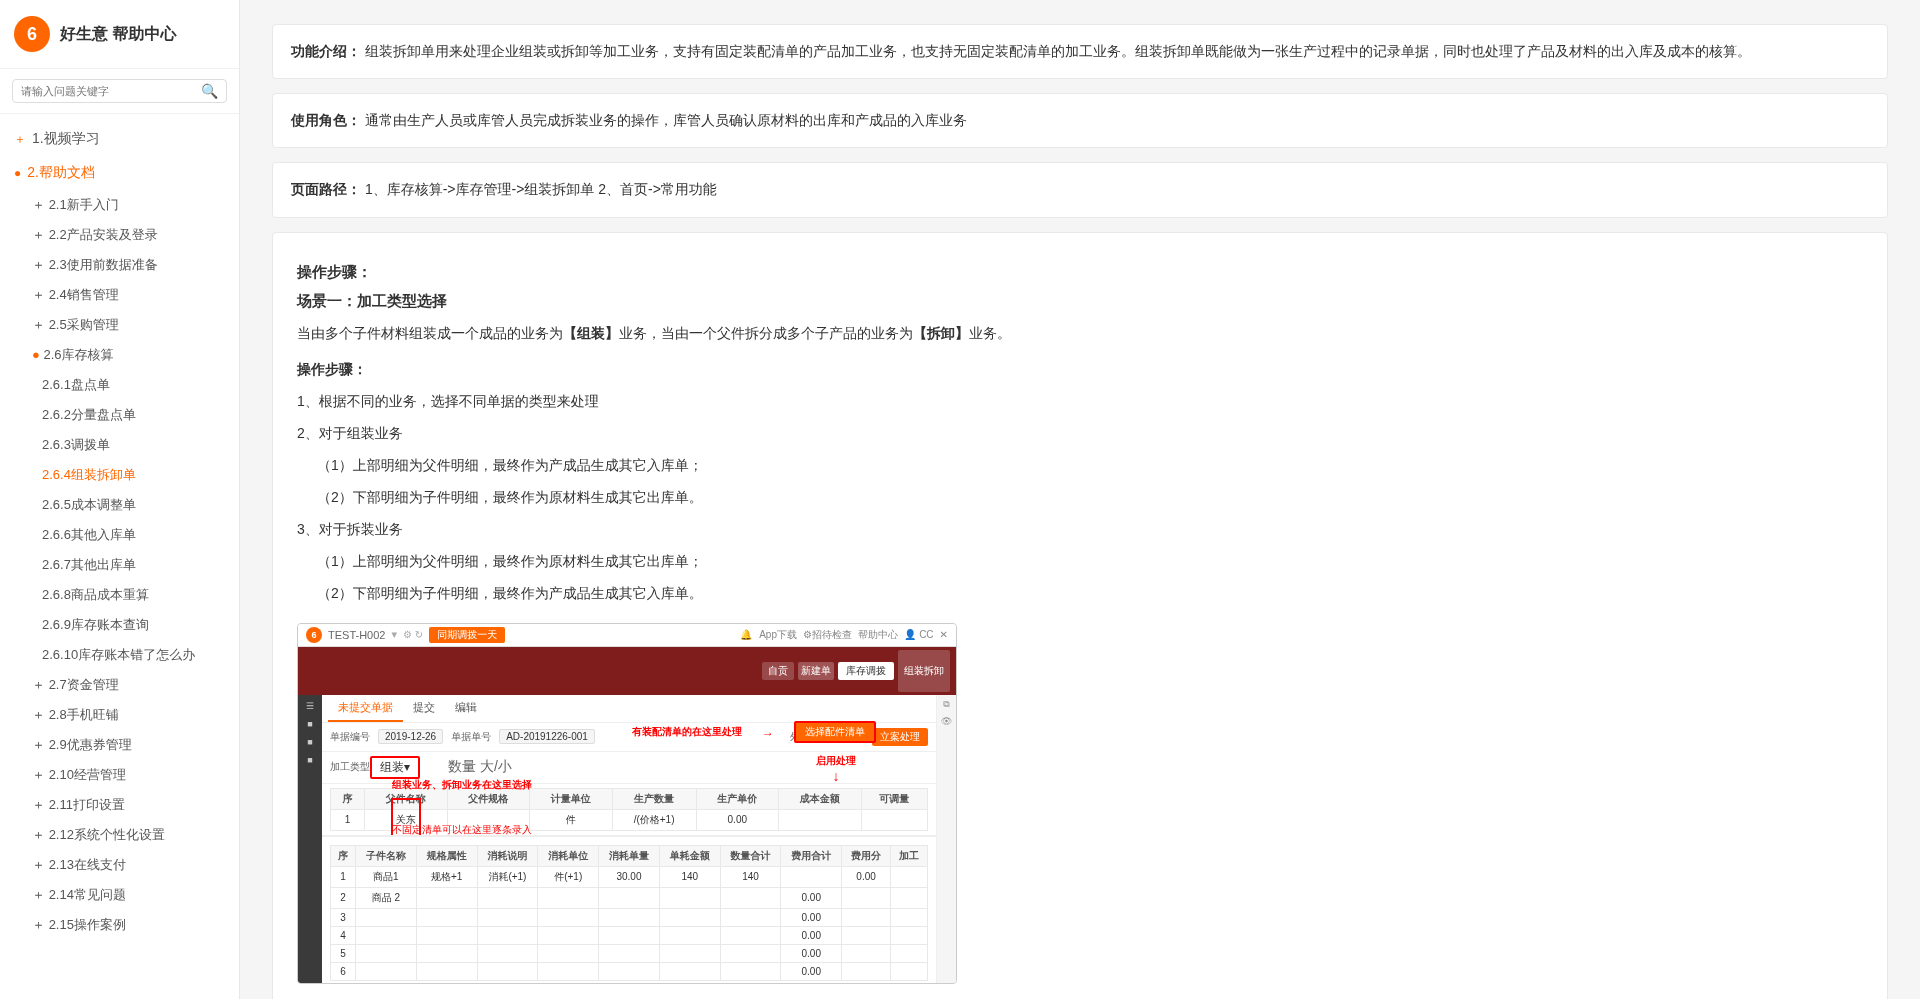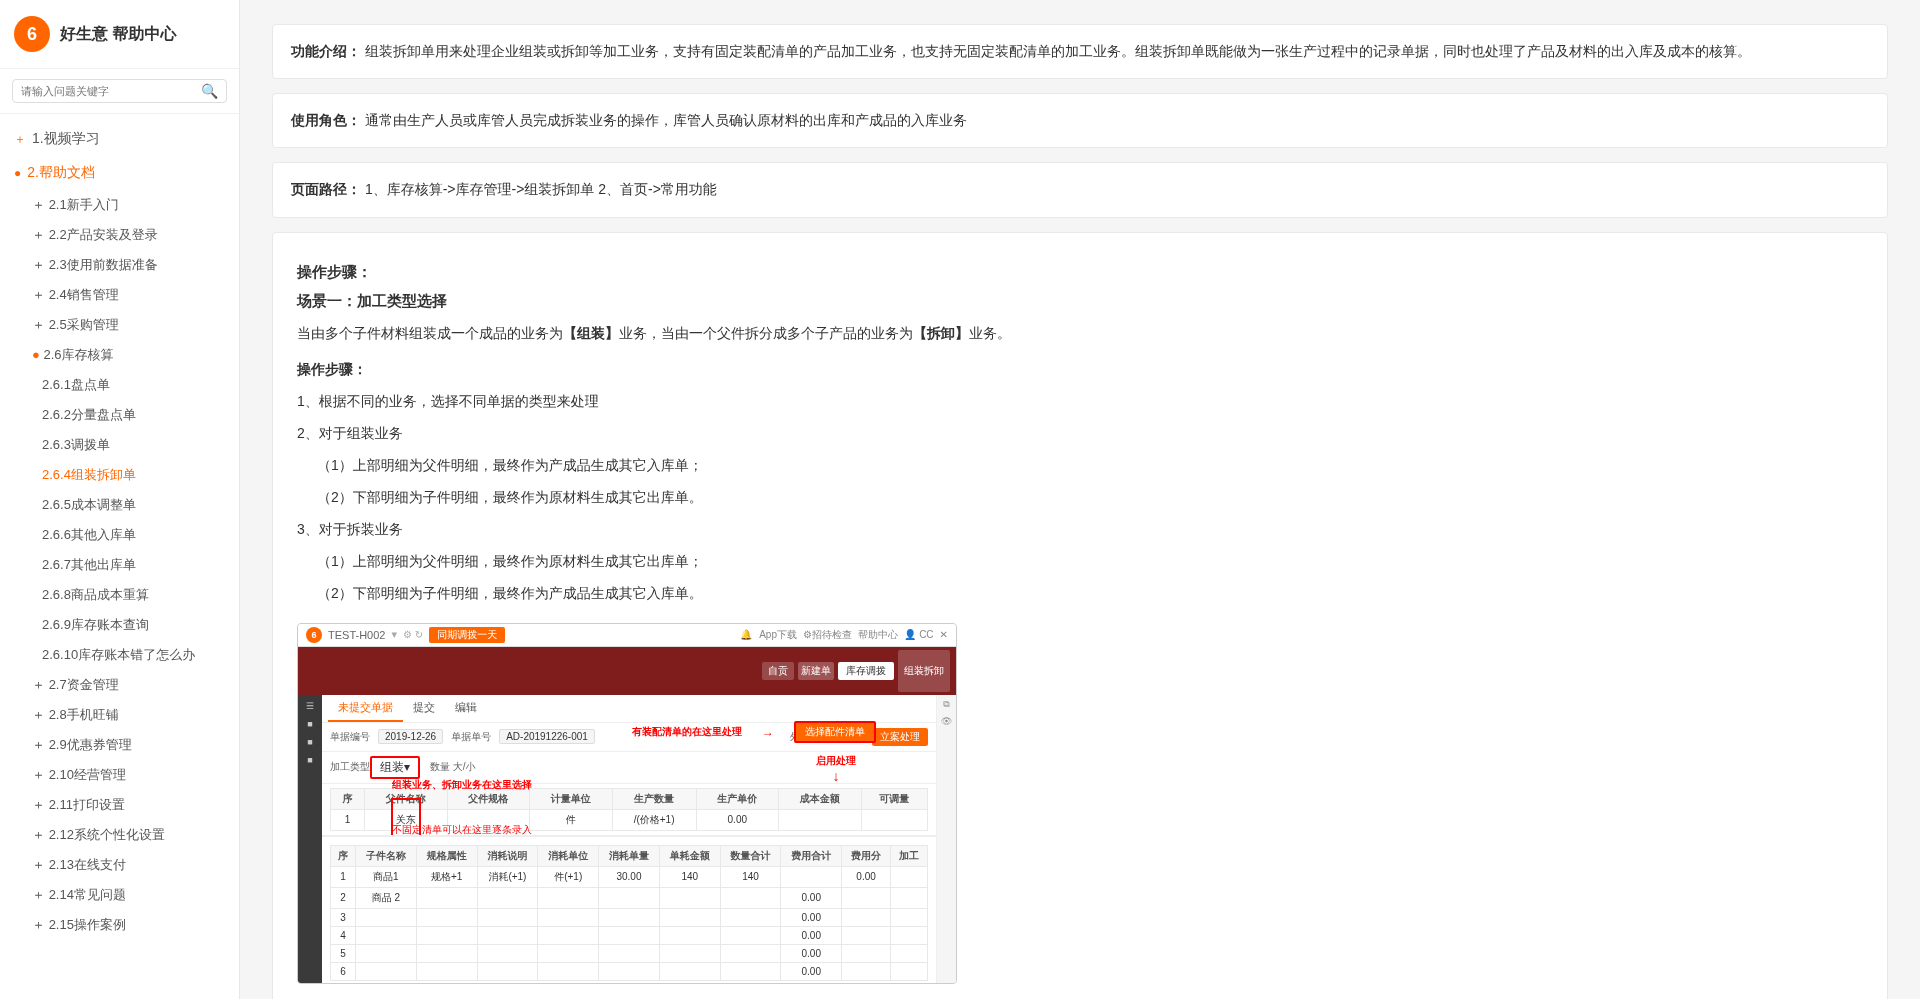--- a/index.html
+++ b/index.html
@@ -394,21 +394,21 @@
               <div style="margin-left:auto;display:flex;gap:4px;align-items:center;">
                 <span style="font-size:10px;color:#666;">外购品名</span>
                 <span style="border:1px solid #ddd;border-radius:2px;padding:1px 16px;font-size:10px;"></span>
                 <span style="background:#f60;color:#fff;font-size:10px;padding:2px 8px;border-radius:2px;">立案处理</span>
               </div>
             </div>
 
             <div style="background:#fff;padding:4px 8px;border-bottom:1px solid #eee;position:relative;display:flex;align-items:center;">
               <span style="font-size:10px;color:#666;">加工类型</span>
               <span style="border:2px solid red;border-radius:2px;font-size:12px;padding:1px 8px;background:#fff;color:#333;">组装▾</span>
-              <span style="font-size:10px;color:#666;margin-left:10px;">数量 大/小</span>
+              <span style="font-size:14px;color:#666;margin-left:28px;">数量 大/小</span>
               <span style="color:red;font-weight:bold;font-size:10px;position:absolute;left:70px;top:26px;">组装业务、拆卸业务在这里选择</span>
 
               <div style="position:absolute;right:80px;top:2px;display:flex;flex-direction:column;align-items:center;">
                 <span style="color:red;font-size:10px;font-weight:bold;">启用处理</span>
                 <span style="color:red;">↓</span>
               </div>
             </div>
 
             <div style="padding:4px 8px;background:#fff;">
               <table class="mock-table">

